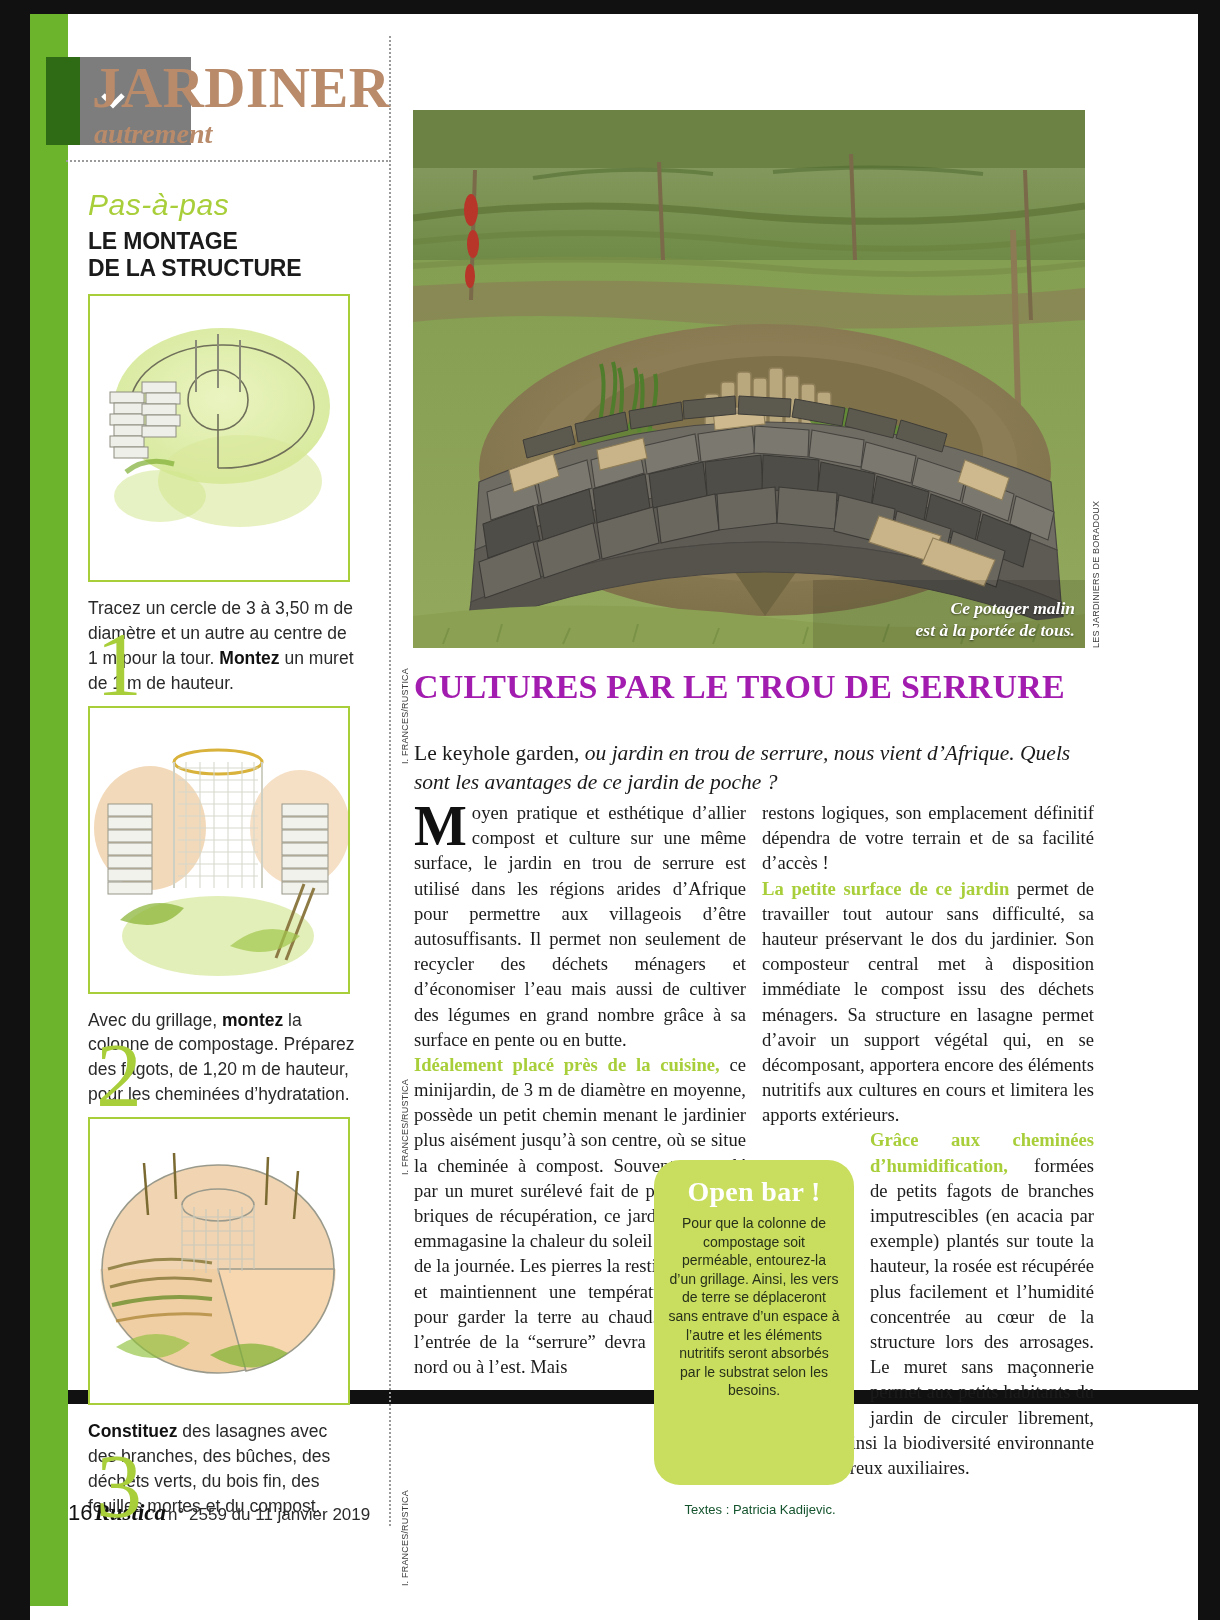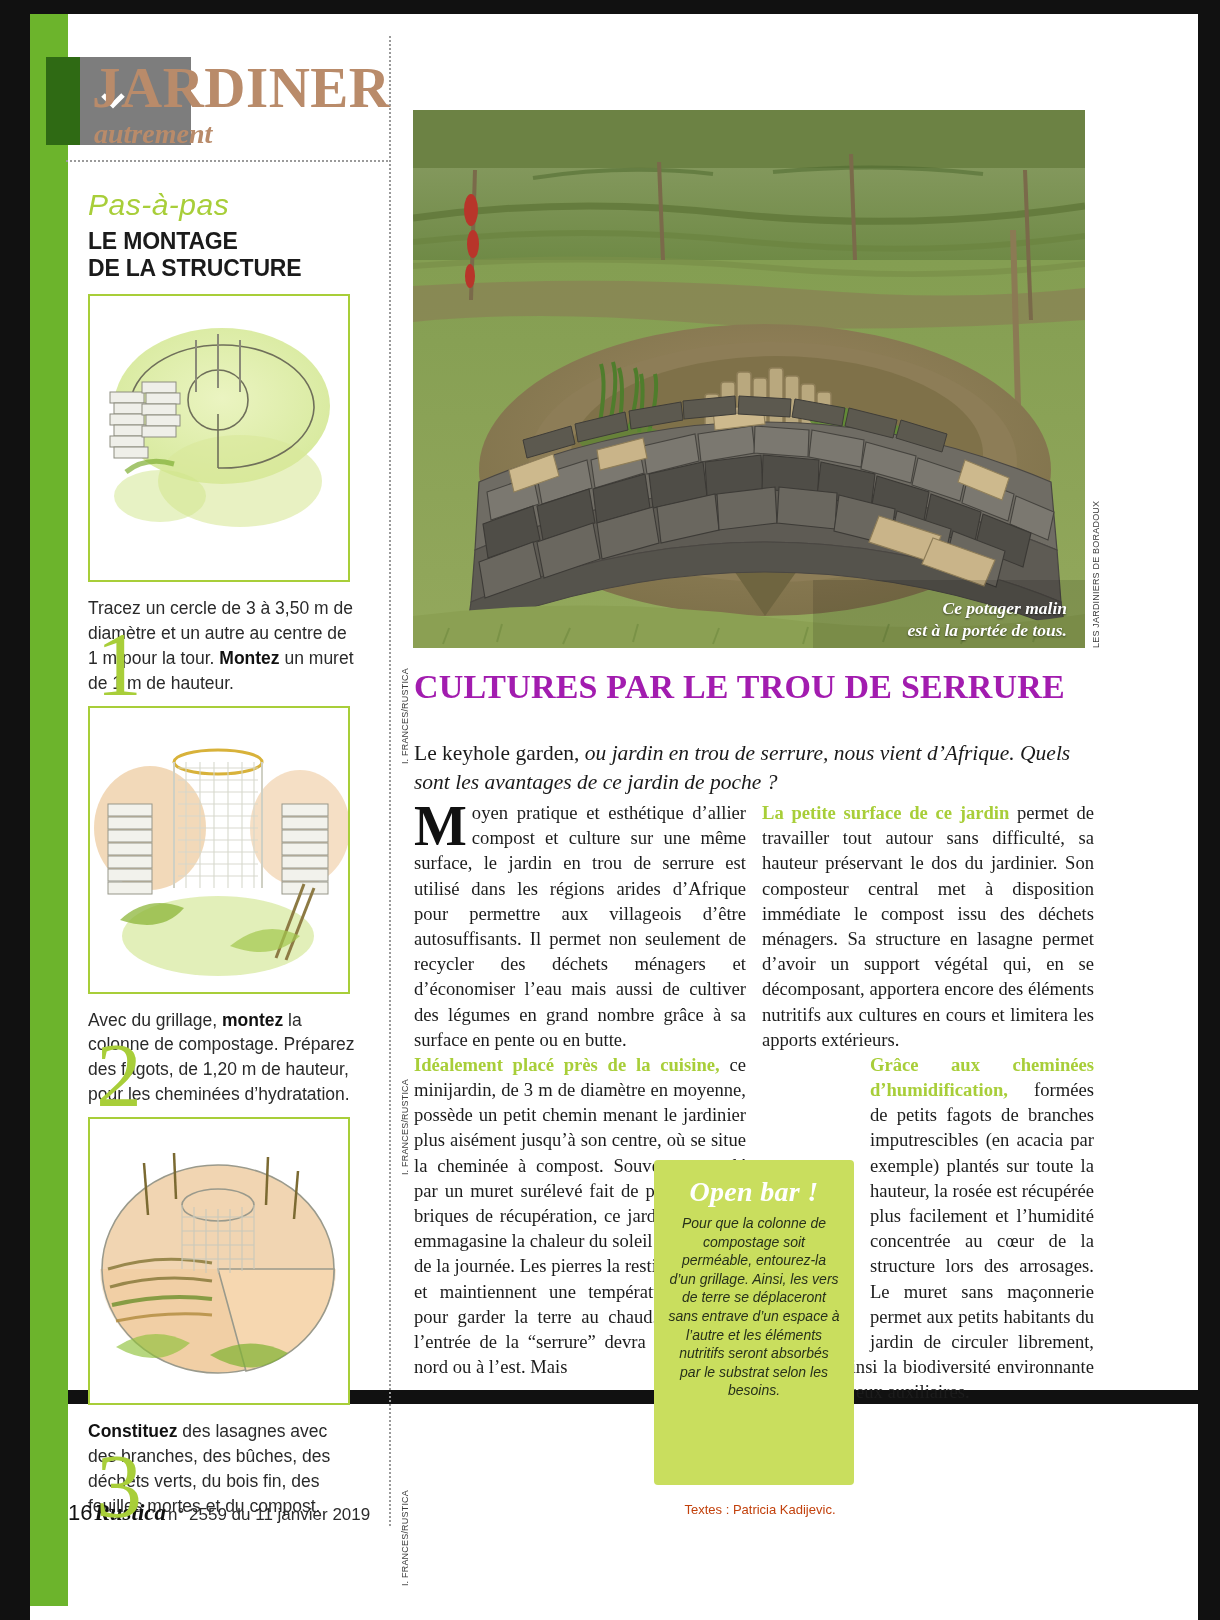--- a/index.html
+++ b/index.html
@@ -187,21 +187,21 @@
   
   .photo {
     position: absolute;
     left: 413px; top: 110px;
     width: 672px; height: 538px;
     overflow: hidden;
   }
   .photo svg { display: block; }
   .photo-cap {
     position: absolute;
-    right: 18px; bottom: 6px;
+    right: 10px; bottom: 6px;
     font-family: "Liberation Serif", serif;
     font-style: italic;
     font-weight: bold;
     font-size: 17.5px;
     line-height: 1.3;
     color: #ffffff;
     text-align: right;
     text-shadow: 0 1px 2px rgba(0,0,0,.55);
   }
   .photo-credit {
@@ -270,24 +270,23 @@
     height: 300px;
     shape-outside: none;
   }
 
   
   .openbar {
     position: absolute;
     left: 654px; top: 1160px;
     width: 200px; height: 325px;
     background: #c9de5e;
-    border-radius: 4px;
+    border-radius: 26px;
     padding: 16px 14px 10px 14px;
     text-align: center;
-    font-style: italic;
   }
   .openbar-title {
     font-family: "Liberation Serif", serif;
     font-weight: bold;
     font-size: 28px;
     color: #ffffff;
     letter-spacing: 0.3px;
     margin-bottom: 6px;
   }
   .openbar-body {
@@ -297,21 +296,21 @@
     color: #27301a;
   }
 
   .credit-line {
     position: absolute;
     left: 414px; top: 1502px;
     width: 692px;
     text-align: center;
     font-family: "Liberation Sans", sans-serif;
     font-size: 13px;
-    color: #c2410c;
+    color: #14532d;
   }
 </style>
 </head>
 <body>
 
 <div id="page">
 
   <div class="frame-top"></div>
   <div class="frame-bottom"></div>
   <div class="frame-left"></div>
@@ -687,20 +686,21 @@
 
   <h1 class="headline">CULTURES PAR LE TROU DE SERRURE</h1>
   <div class="standfirst"><span>Le</span><span> keyhole garden,</span><i> ou jardin en trou de serrure, nous vient d’Afrique. Quels sont les avantages de ce jardin de poche ?</i></div>
 
   <div class="col left">
     <p><span class="dropcap">M</span><span>oyen pratique et esthétique d’allier compost et culture sur une même surface, le jardin en trou de serrure est utilisé dans les régions arides d’Afrique pour permettre aux villageois d’être autosuffisants. Il permet non seulement de recycler des déchets ménagers et d’économiser l’eau mais aussi de cultiver des légumes en grand nombre grâce à sa surface en pente ou en butte.</span></p>
     <p><span class="lead-in">Idéalement placé près de la cuisine,</span><span> ce minijardin, de 3 m de diamètre en moyenne, possède un petit chemin menant le jardinier plus aisément jusqu’à son centre, où se situe la cheminée à compost. Souvent encerclé par un muret surélevé fait de pierres ou de briques de récupération, ce jardin de poche emmagasine la chaleur du soleil tout au long de la journée. Les pierres la restituent la nuit et maintiennent une température parfaite pour garder la terre au chaud. Pour cela, l’entrée de la “serrure” devra se situer au nord ou à l’est. Mais</span></p>
   </div>
 
   <div class="col right">
+    <p><span>restons logiques, son emplacement définitif dépendra de votre terrain et de sa facilité d’accès !</span></p>
     <p><span class="lead-in">La petite surface de ce jardin</span><span> permet de travailler tout autour sans difficulté, sa hauteur préservant le dos du jardinier. Son composteur central met à disposition immédiate le compost issu des déchets ménagers. Sa structure en lasagne permet d’avoir un support végétal qui, en se décomposant, apportera encore des éléments nutritifs aux cultures en cours et limitera les apports extérieurs.</span></p>
     <p><span class="shim"></span><span class="lead-in">Grâce aux cheminées d’humidification,</span><span> formées de petits fagots de branches imputrescibles (en acacia par exemple) plantés sur toute la hauteur, la rosée est récupérée plus facilement et l’humidité concentrée au cœur de la structure lors des arrosages. Le muret sans maçonnerie permet aux petits habitants du jardin de circuler librement, favorisant ainsi la biodiversité environnante et ses nombreux auxiliaires.</span></p>
   </div>
 
   <div class="openbar">
     <div class="openbar-title">Open bar !</div>
     <div class="openbar-body">Pour que la colonne de compostage soit perméable, entourez-la d’un grillage. Ainsi, les vers de terre se déplaceront sans entrave d’un espace à l’autre et les éléments nutritifs seront absorbés par le substrat selon les besoins.</div>
   </div>
 
   <div class="credit-line">Textes : Patricia Kadijevic.</div>

